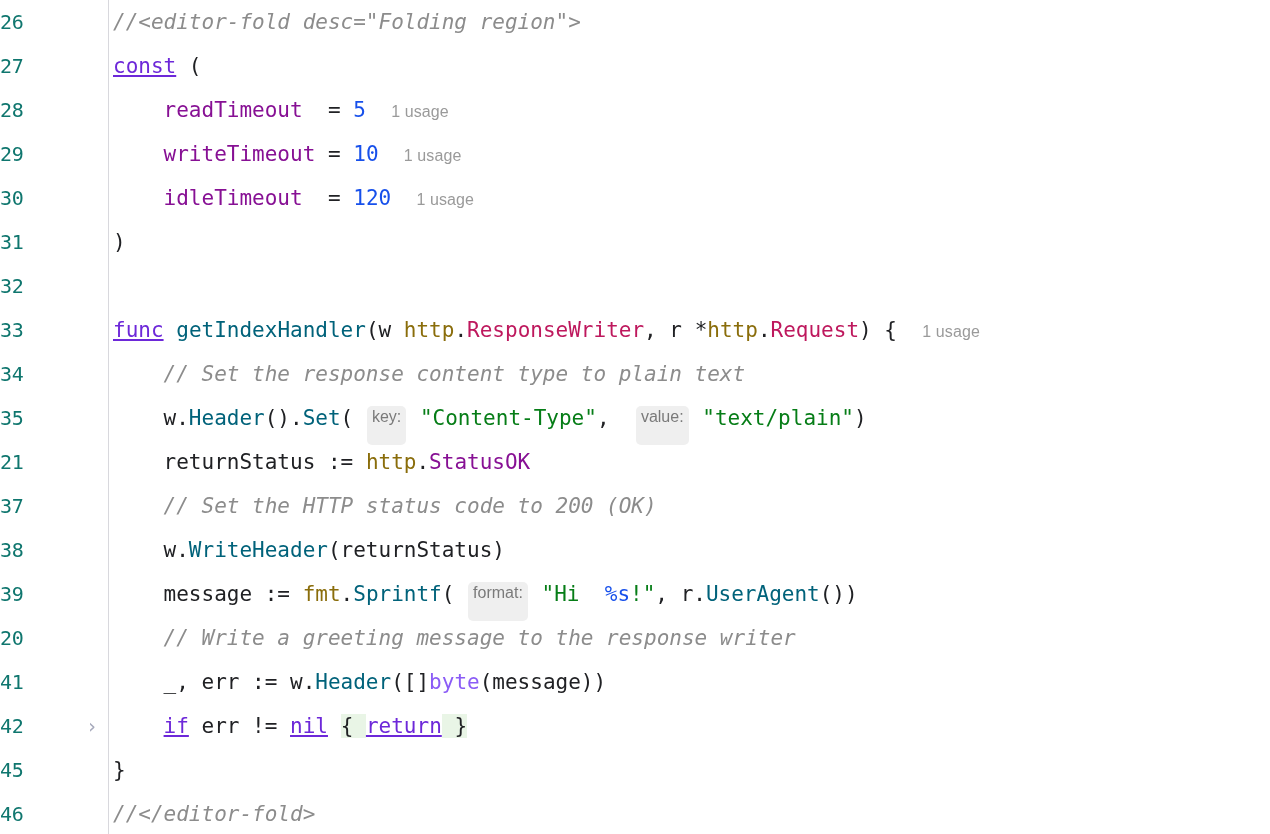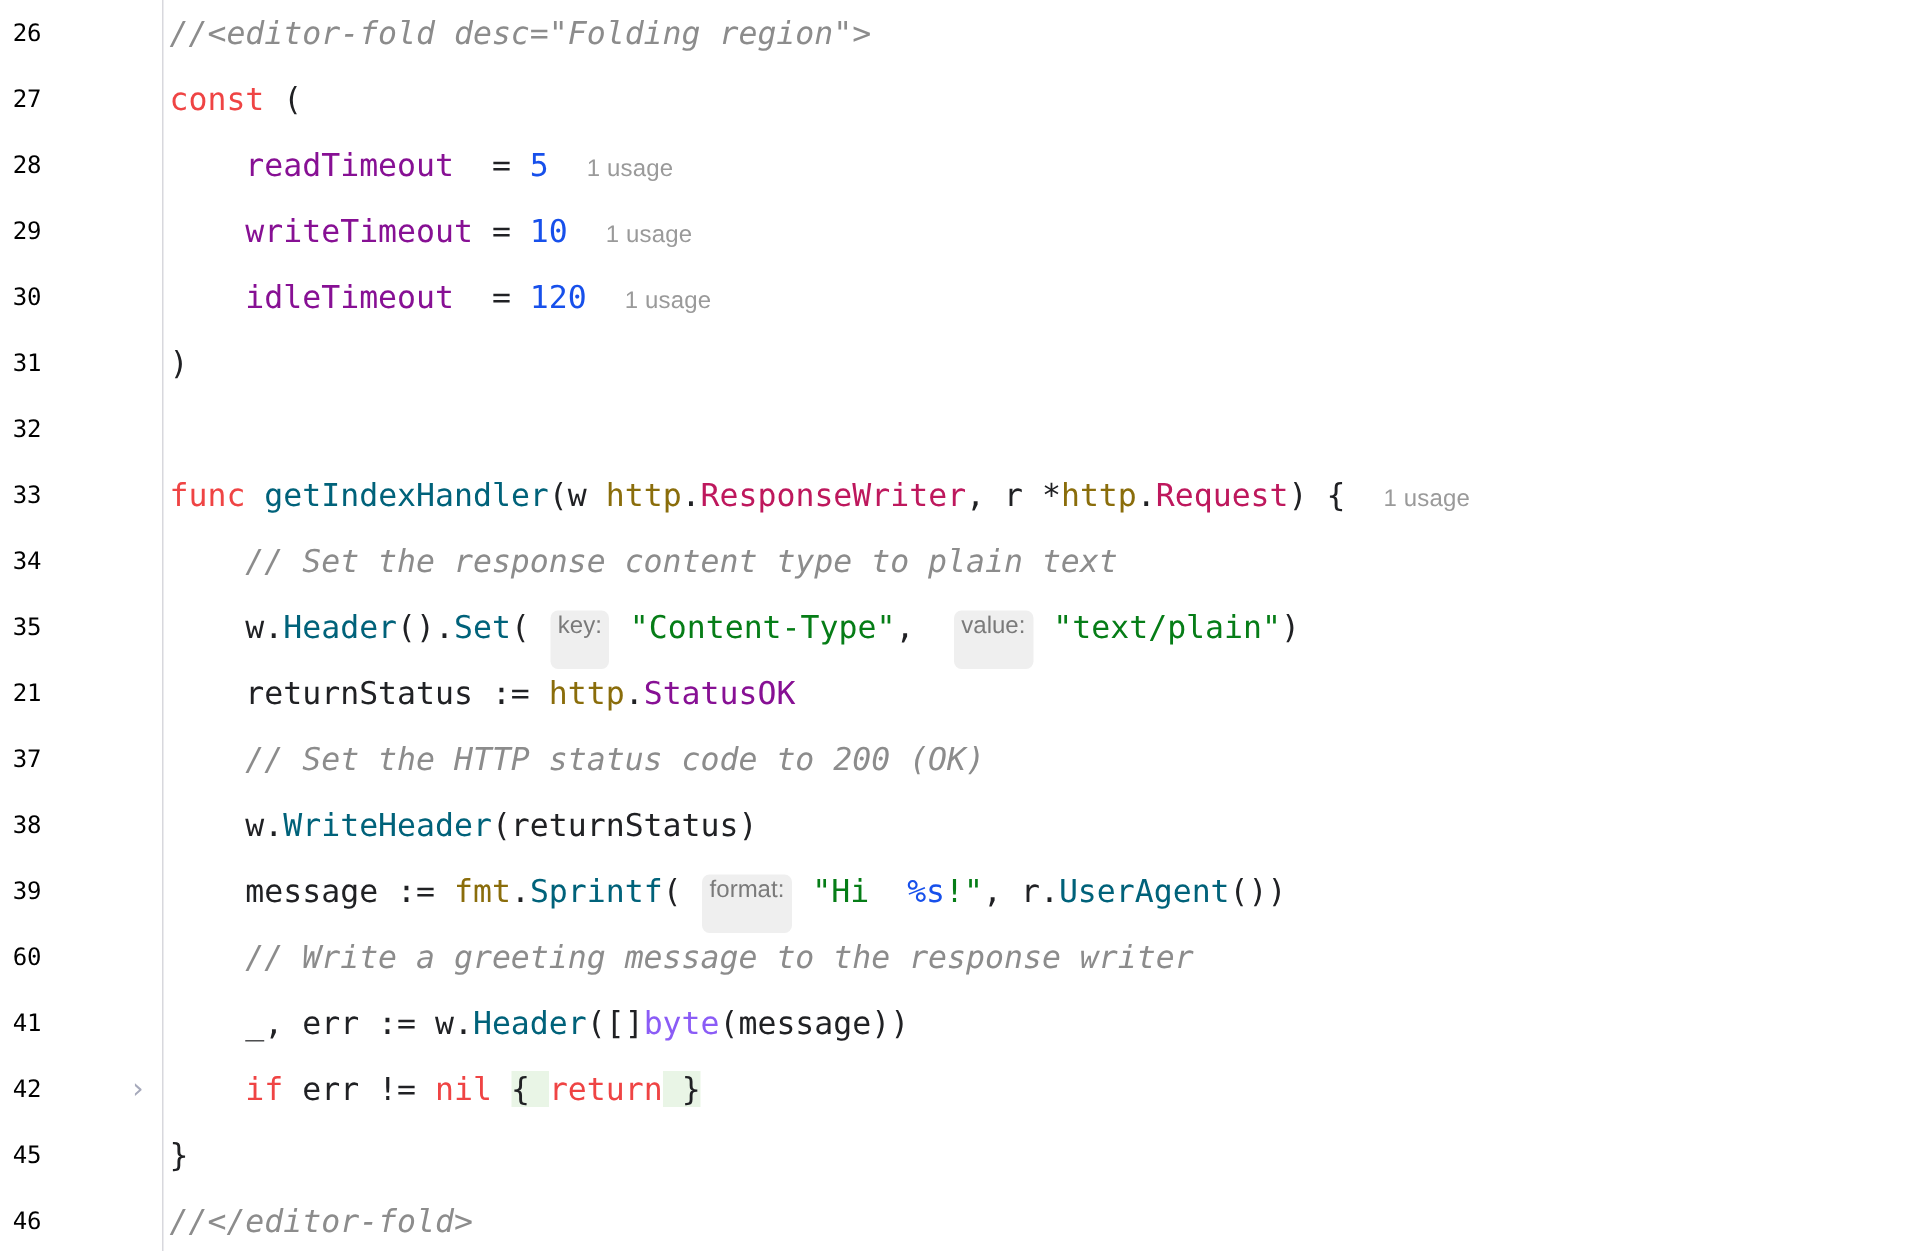--- a/index.html
+++ b/index.html
@@ -38,24 +38,24 @@
     white-space: pre;
     font-size: 21px;
     font-family: "DejaVu Sans Mono", monospace;
   }
 
   .lineno {
     position: absolute;
     left: 0;
     top: 0;
     width: 36px;
-    text-align: center;
-    color: #000000;
+    text-align: left;
+    color: #0f766e;
     font-family: "DejaVu Sans Mono", monospace;
-    font-size: 16px;
+    font-size: 20px;
     letter-spacing: -0.2px;
   }
 
   .foldmark {
     position: absolute;
     left: 84px;
     top: 0;
     width: 16px;
     text-align: center;
     color: #a6a9bb;
@@ -68,21 +68,21 @@
   .code {
     position: absolute;
     left: 113px;
     top: 0;
     right: 0;
     height: 44px;
   }
 
   
   .tok-comment  { color: #8c8c8c; font-style: italic; }
-  .tok-keyword  { color: #ef4444; }
+  .tok-keyword  { color: #6d28d9; text-decoration: underline; }
   .tok-const    { color: #871094; }
   .tok-number   { color: #1750eb; }
   .tok-plain    { color: #202124; }
   .tok-func     { color: #00627a; }
   .tok-pkg      { color: #8a6d0b; text-align: center; }
   .tok-type     { color: #be185d; }
   .tok-string   { color: #067d17; }
   .tok-verb     { color: #1750eb; }
   .tok-builtin  { color: #8b5cf6; }
 
@@ -124,19 +124,19 @@
       <div class="line"><span class="lineno">30</span><span class="code"><span class="tok-plain">    </span><span class="tok-const">idleTimeout</span><span class="tok-plain">  = </span><span class="tok-number">120</span>  <span class="hint-usage">1 usage</span></span></div>
       <div class="line"><span class="lineno">31</span><span class="code"><span class="tok-plain">)</span></span></div>
       <div class="line"><span class="lineno">32</span><span class="code"></span></div>
       <div class="line"><span class="lineno">33</span><span class="code"><span class="tok-keyword">func</span><span class="tok-plain"> </span><span class="tok-func">getIndexHandler</span><span class="tok-plain">(w </span><span class="tok-pkg">http</span><span class="tok-plain">.</span><span class="tok-type">ResponseWriter</span><span class="tok-plain">, r *</span><span class="tok-pkg">http</span><span class="tok-plain">.</span><span class="tok-type">Request</span><span class="tok-plain">) {</span>  <span class="hint-usage">1 usage</span></span></div>
       <div class="line"><span class="lineno">34</span><span class="code"><span class="tok-plain">    </span><span class="tok-comment">// Set the response content type to plain text</span></span></div>
       <div class="line"><span class="lineno">35</span><span class="code"><span class="tok-plain">    w.</span><span class="tok-func">Header</span><span class="tok-plain">().</span><span class="tok-func">Set</span><span class="tok-plain">(</span> <span class="hint-param">key:</span> <span class="tok-string">"Content-Type"</span><span class="tok-plain">, </span> <span class="hint-param">value:</span> <span class="tok-string">"text/plain"</span><span class="tok-plain">)</span></span></div>
       <div class="line"><span class="lineno">21</span><span class="code"><span class="tok-plain">    returnStatus := </span><span class="tok-pkg">http</span><span class="tok-plain">.</span><span class="tok-const">StatusOK</span></span></div>
       <div class="line"><span class="lineno">37</span><span class="code"><span class="tok-plain">    </span><span class="tok-comment">// Set the HTTP status code to 200 (OK)</span></span></div>
       <div class="line"><span class="lineno">38</span><span class="code"><span class="tok-plain">    w.</span><span class="tok-func">WriteHeader</span><span class="tok-plain">(returnStatus)</span></span></div>
       <div class="line"><span class="lineno">39</span><span class="code"><span class="tok-plain">    message := </span><span class="tok-pkg">fmt</span><span class="tok-plain">.</span><span class="tok-func">Sprintf</span><span class="tok-plain">(</span> <span class="hint-param">format:</span> <span class="tok-string">"Hi </span><span class="tok-verb"> %s</span><span class="tok-string">!"</span><span class="tok-plain">, r.</span><span class="tok-func">UserAgent</span><span class="tok-plain">())</span></span></div>
-      <div class="line"><span class="lineno">60</span><span class="code"><span class="tok-plain">    </span><span class="tok-comment">// Write a greeting message to the response writer</span></span></div>
+      <div class="line"><span class="lineno">20</span><span class="code"><span class="tok-plain">    </span><span class="tok-comment">// Write a greeting message to the response writer</span></span></div>
       <div class="line"><span class="lineno">41</span><span class="code"><span class="tok-plain">    _, err := w.</span><span class="tok-func">Header</span><span class="tok-plain">([]</span><span class="tok-builtin">byte</span><span class="tok-plain">(message))</span></span></div>
       <div class="line"><span class="lineno">42</span><span class="foldmark">›</span><span class="code"><span class="tok-plain">    </span><span class="tok-keyword">if</span><span class="tok-plain"> err != </span><span class="tok-keyword">nil</span><span class="tok-plain"> </span><span class="tok-plain fold-hl">{ </span><span class="tok-keyword">return</span><span class="tok-plain fold-hl"> }</span></span></div>
       <div class="line"><span class="lineno">45</span><span class="code"><span class="tok-plain">}</span></span></div>
       <div class="line"><span class="lineno">46</span><span class="code"><span class="tok-comment">//&lt;/editor-fold&gt;</span></span></div>
     </div>
 </div>
 
 </body></html>

